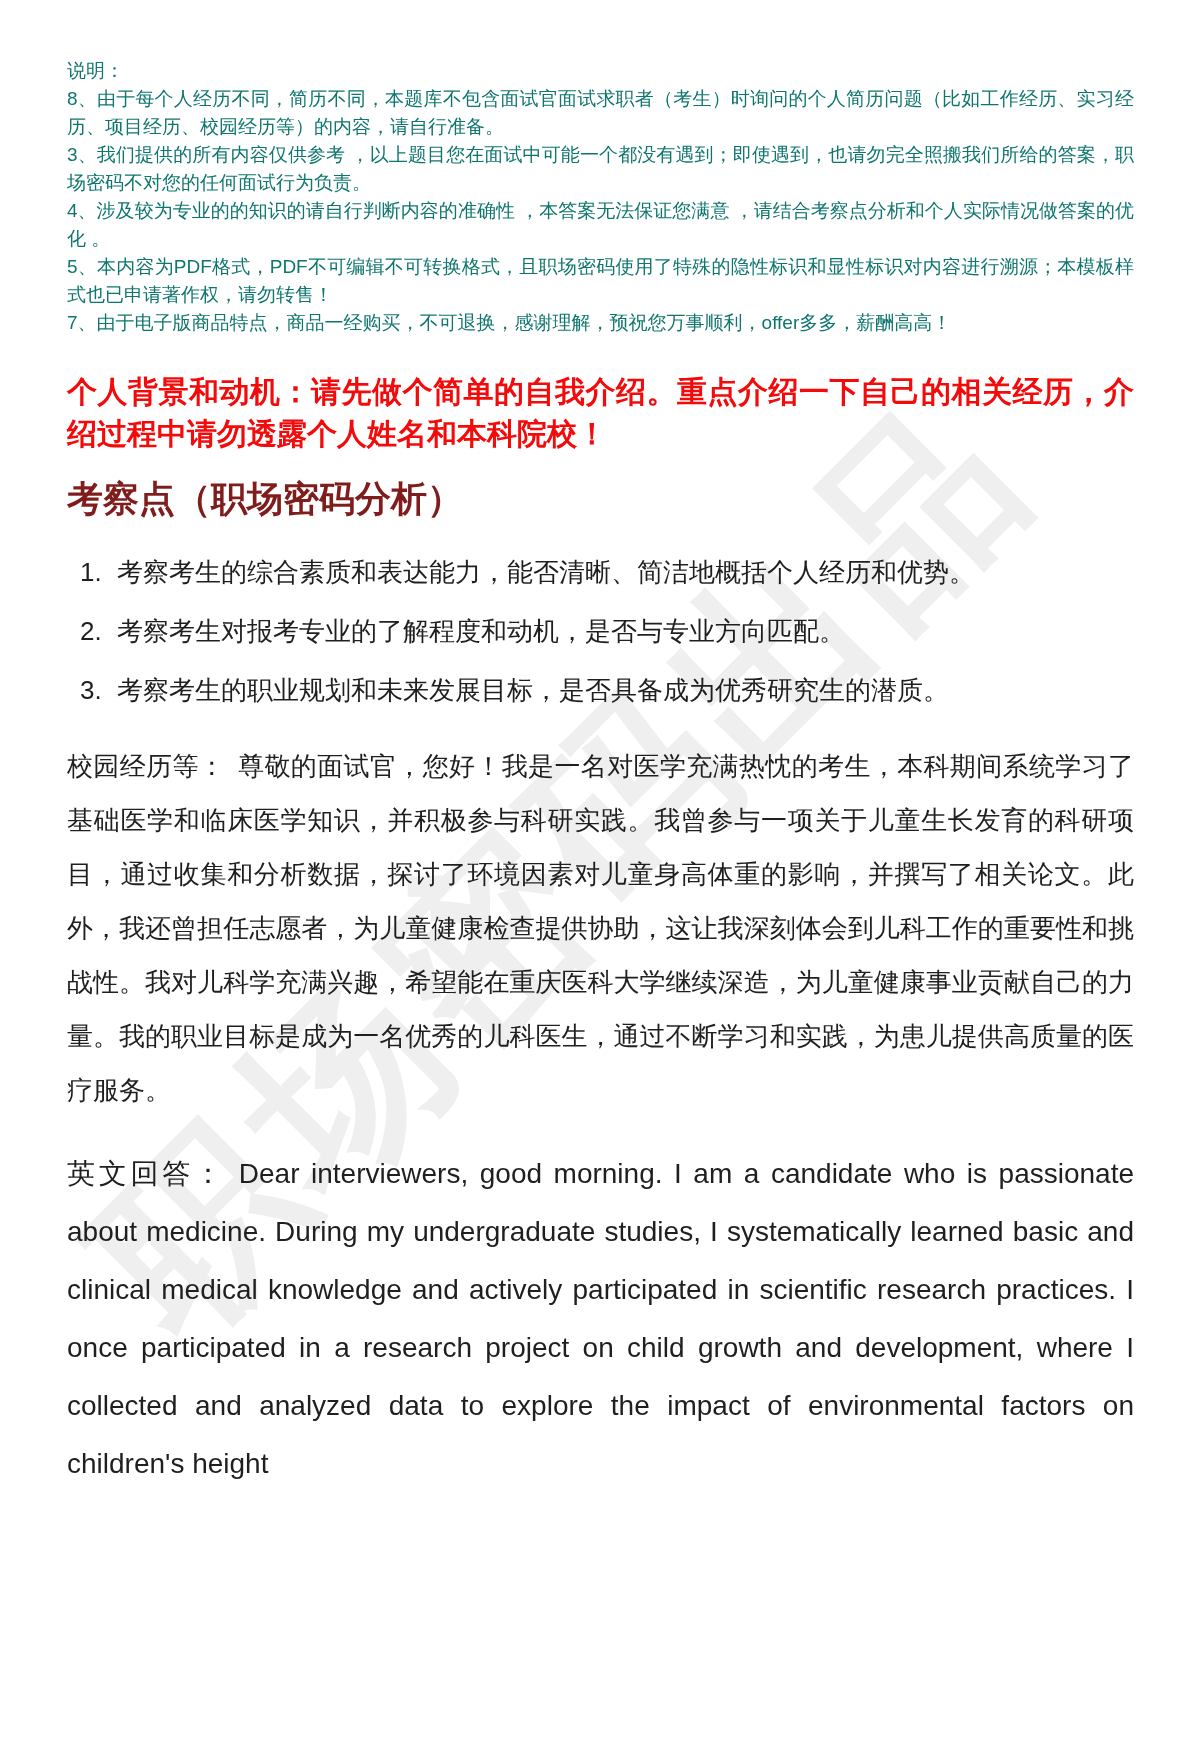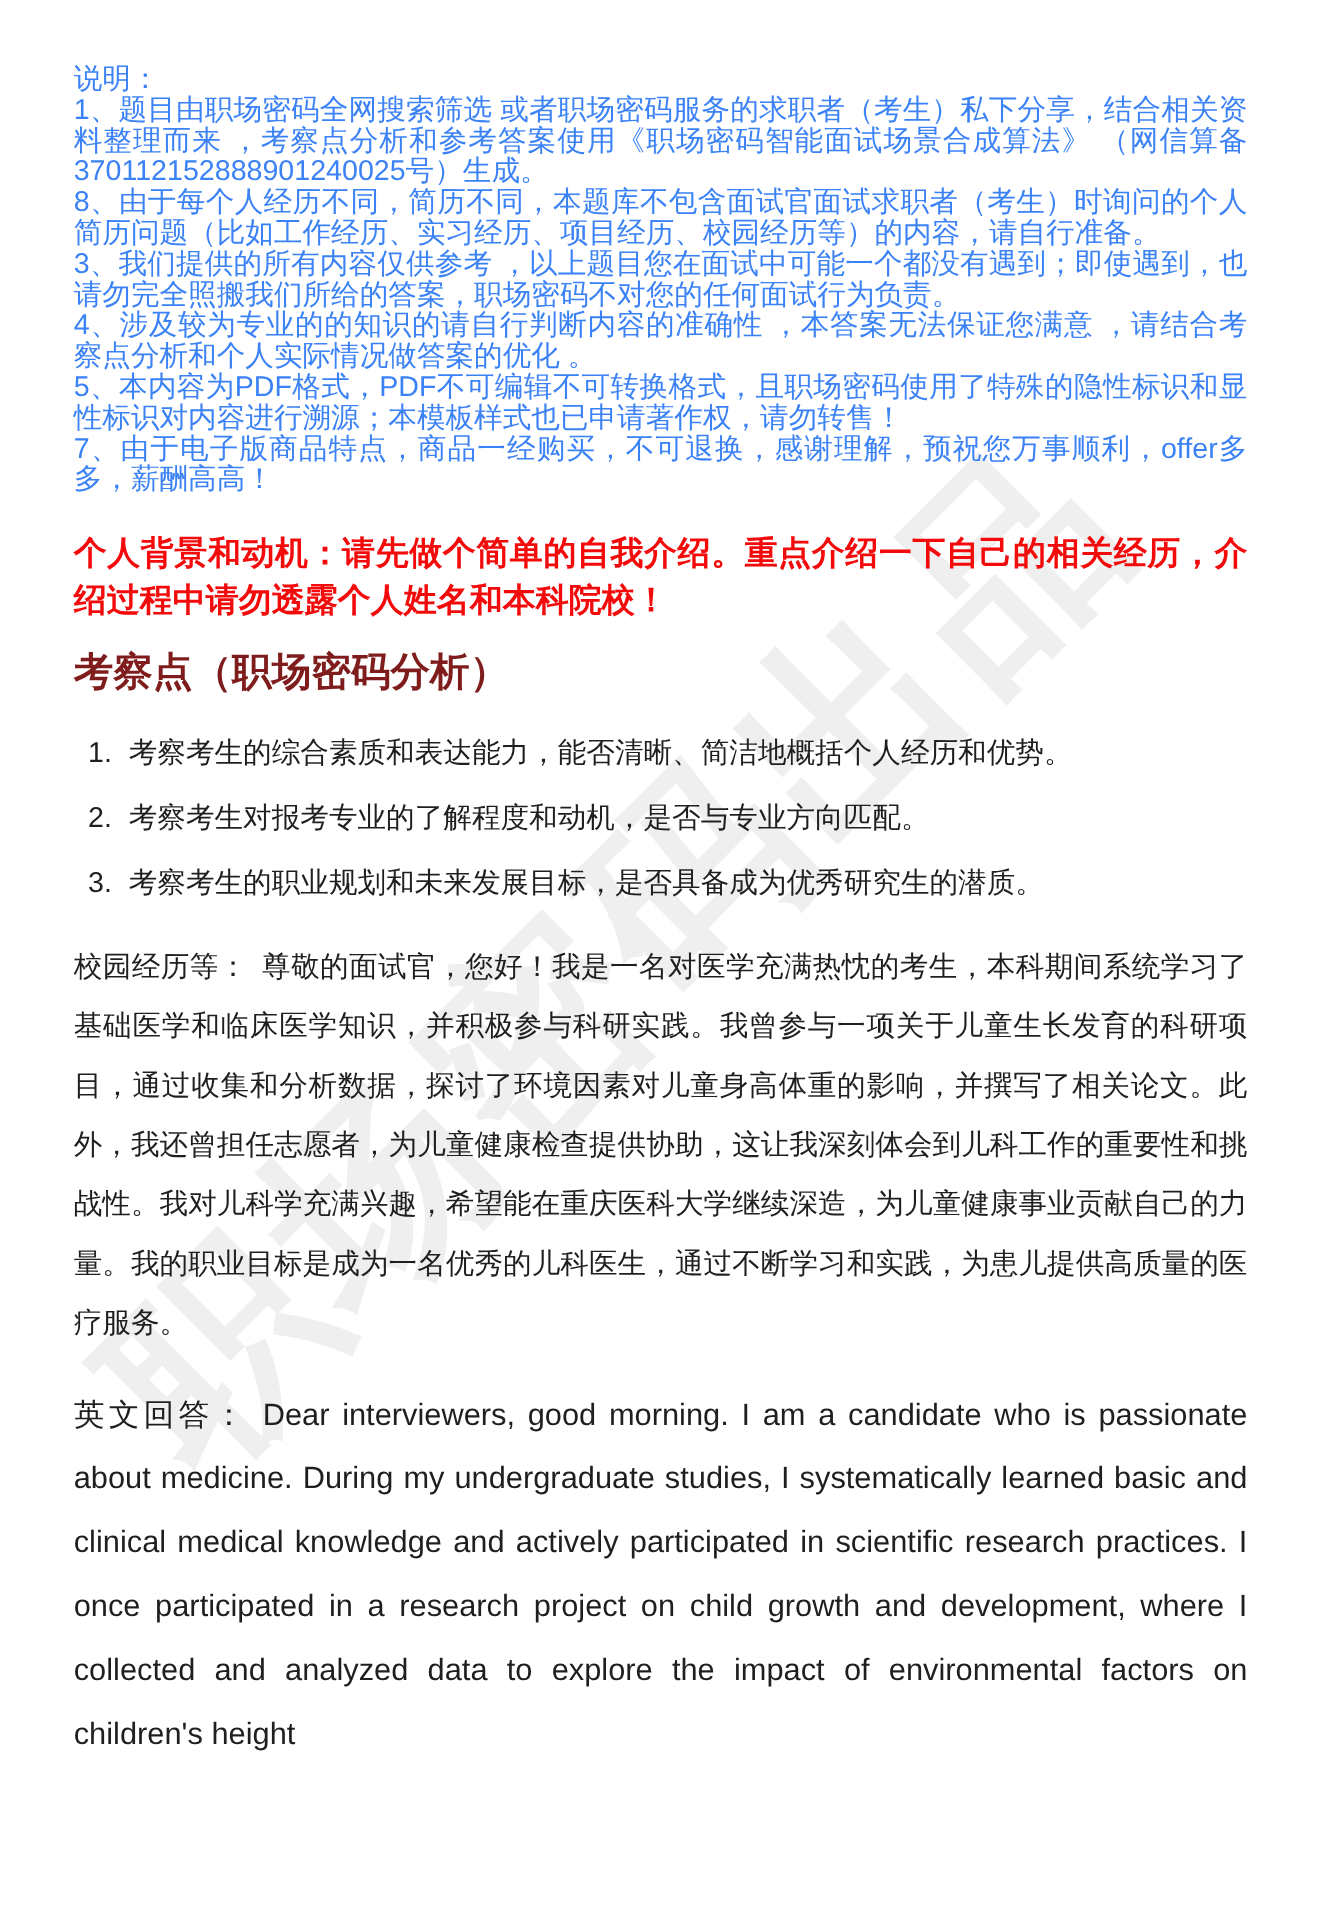--- a/index.html
+++ b/index.html
@@ -31,21 +31,21 @@
   }
 
   .content {
     position: relative;
     z-index: 1;
     padding: 57px 66px 0 67px;
     color: #1f1f1f;
   }
 
   
-  .notes { font-size: 26px; line-height: 28px; color: #3b82f6; }
+  .notes { font-size: 19px; line-height: 28px; color: #0f766e; }
   .notes p { margin: 0; text-align: justify; }
 
   
   .question {
     margin-top: 34px;
     color: #f30b0b;
     font-weight: bold;
     font-size: 30px;
     line-height: 42px;
     text-align: justify;
@@ -93,21 +93,20 @@
 <body>
 
 <div class="page">
 
   <div class="watermark">职场密码出品</div>
 
   <div class="content">
 
     <section class="notes">
       <p>说明：</p>
-      <p>1、题目由职场密码全网搜索筛选 或者职场密码服务的求职者（考生）私下分享，结合相关资料整理而来 ，考察点分析和参考答案使用《职场密码智能面试场景合成算法》 （网信算备370112152888901240025号）生成。</p>
       <p>8、由于每个人经历不同，简历不同，本题库不包含面试官面试求职者（考生）时询问的个人简历问题（比如工作经历、实习经历、项目经历、校园经历等）的内容，请自行准备。</p>
       <p>3、我们提供的所有内容仅供参考 ，以上题目您在面试中可能一个都没有遇到；即使遇到，也请勿完全照搬我们所给的答案，职场密码不对您的任何面试行为负责。</p>
       <p>4、涉及较为专业的的知识的请自行判断内容的准确性 ，本答案无法保证您满意 ，请结合考察点分析和个人实际情况做答案的优化 。</p>
       <p>5、本内容为PDF格式，PDF不可编辑不可转换格式，且职场密码使用了特殊的隐性标识和显性标识对内容进行溯源；本模板样式也已申请著作权，请勿转售！</p>
       <p>7、由于电子版商品特点，商品一经购买，不可退换，感谢理解，预祝您万事顺利，offer多多，薪酬高高！</p>
     </section>
 
     <h1 class="question">个人背景和动机：请先做个简单的自我介绍。重点介绍一下自己的相关经历，介绍过程中请勿透露个人姓名和本科院校！</h1>
 
     <h2 class="analysis-heading">考察点（职场密码分析）</h2>

